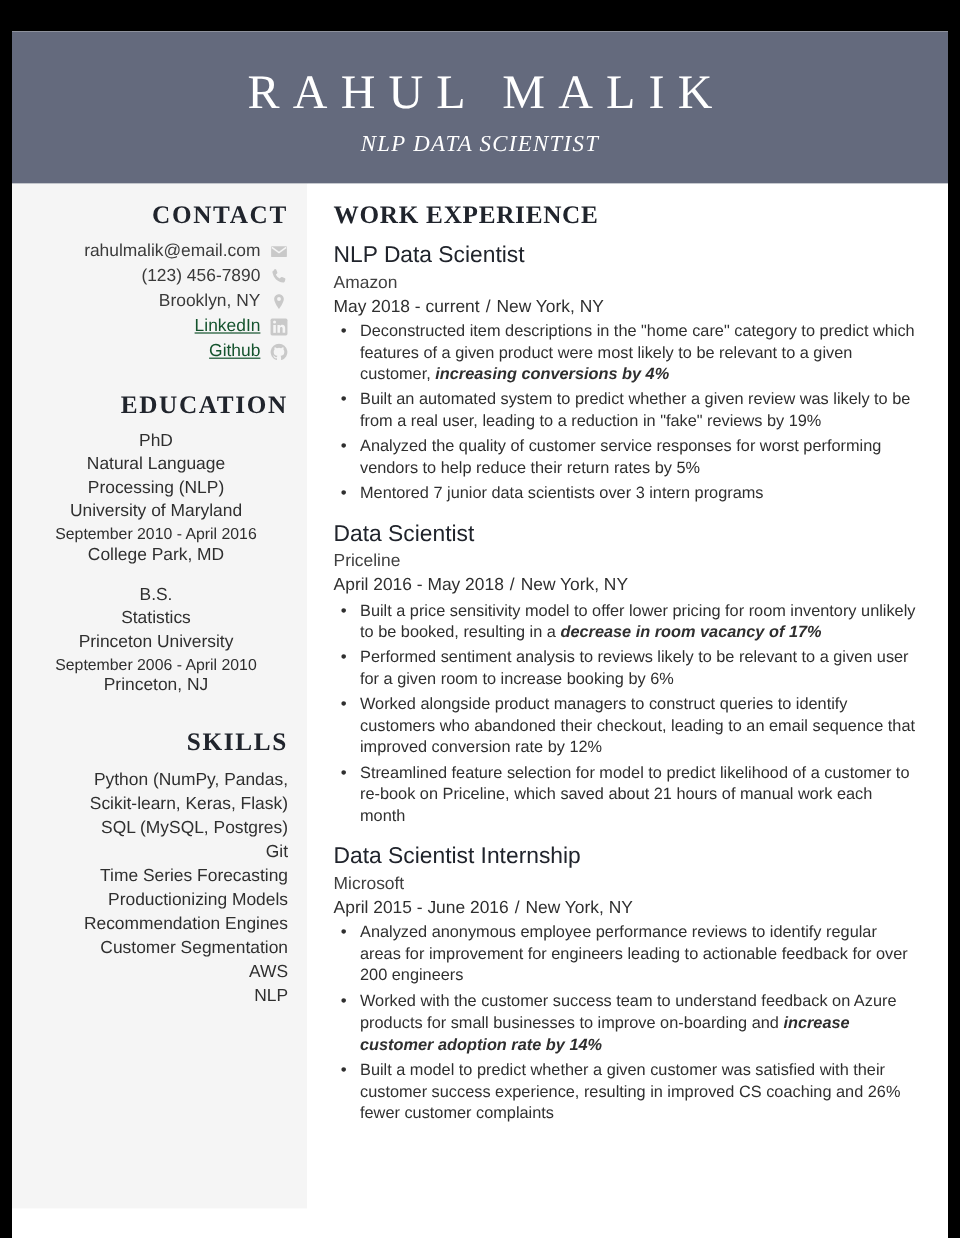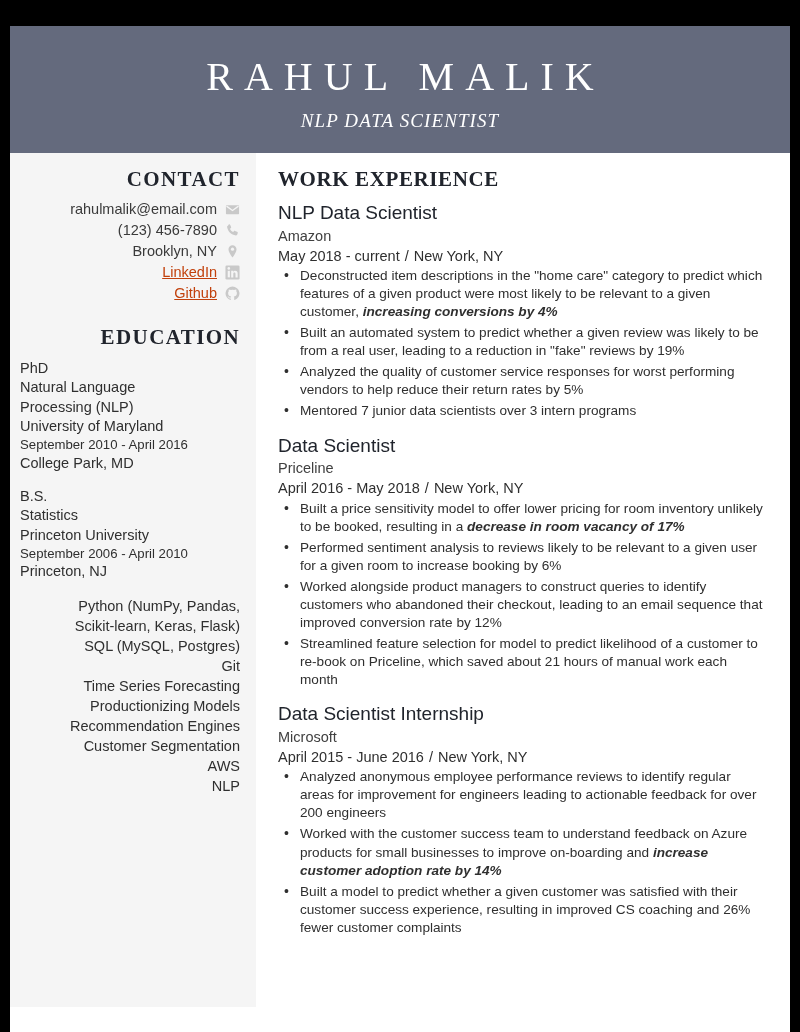--- a/index.html
+++ b/index.html
@@ -101,35 +101,35 @@
     display: flex;
     align-items: center;
     justify-content: flex-end;
     gap: 8px;
     margin-bottom: 5px;
     font-size: 14.5px;
     color: #3a3a3a;
   }
   .contact-text { white-space: nowrap; }
   .contact-link {
-    color: #c2410c;
+    color: #14532d;
     text-decoration: underline;
     white-space: nowrap;
   }
   .ic {
     width: 15px;
     height: 15px;
     flex: 0 0 15px;
     display: inline-block;
     color: #c9c9c9;
   }
   .ic svg { display: block; width: 15px; height: 15px; fill: #c9c9c9; }
 
   
-  .edu-entry { text-align: left; margin-bottom: 14px; }
+  .edu-entry { text-align: center; margin-bottom: 14px; }
   .edu-line {
     font-size: 14.5px;
     color: #2f2f2f;
     line-height: 1.33;
   }
   .edu-line.dates { font-size: 13.2px; }
 
   
   .skill-list { text-align: right; }
   .skill-item {
@@ -260,20 +260,21 @@
           </div>
           <div class="edu-entry">
             <div class="edu-line ">B.S.</div>
             <div class="edu-line ">Statistics</div>
             <div class="edu-line ">Princeton University</div>
             <div class="edu-line dates">September 2006 - April 2010</div>
             <div class="edu-line ">Princeton, NJ</div>
           </div>
         </div>
 
+      <div class="sec-head spaced">SKILLS</div>
       <div class="skill-list" id="skills-list">
           <div class="skill-item">Python (NumPy, Pandas,</div>
           <div class="skill-item">Scikit-learn, Keras, Flask)</div>
           <div class="skill-item">SQL (MySQL, Postgres)</div>
           <div class="skill-item">Git</div>
           <div class="skill-item">Time Series Forecasting</div>
           <div class="skill-item">Productionizing Models</div>
           <div class="skill-item">Recommendation Engines</div>
           <div class="skill-item">Customer Segmentation</div>
           <div class="skill-item">AWS</div>

